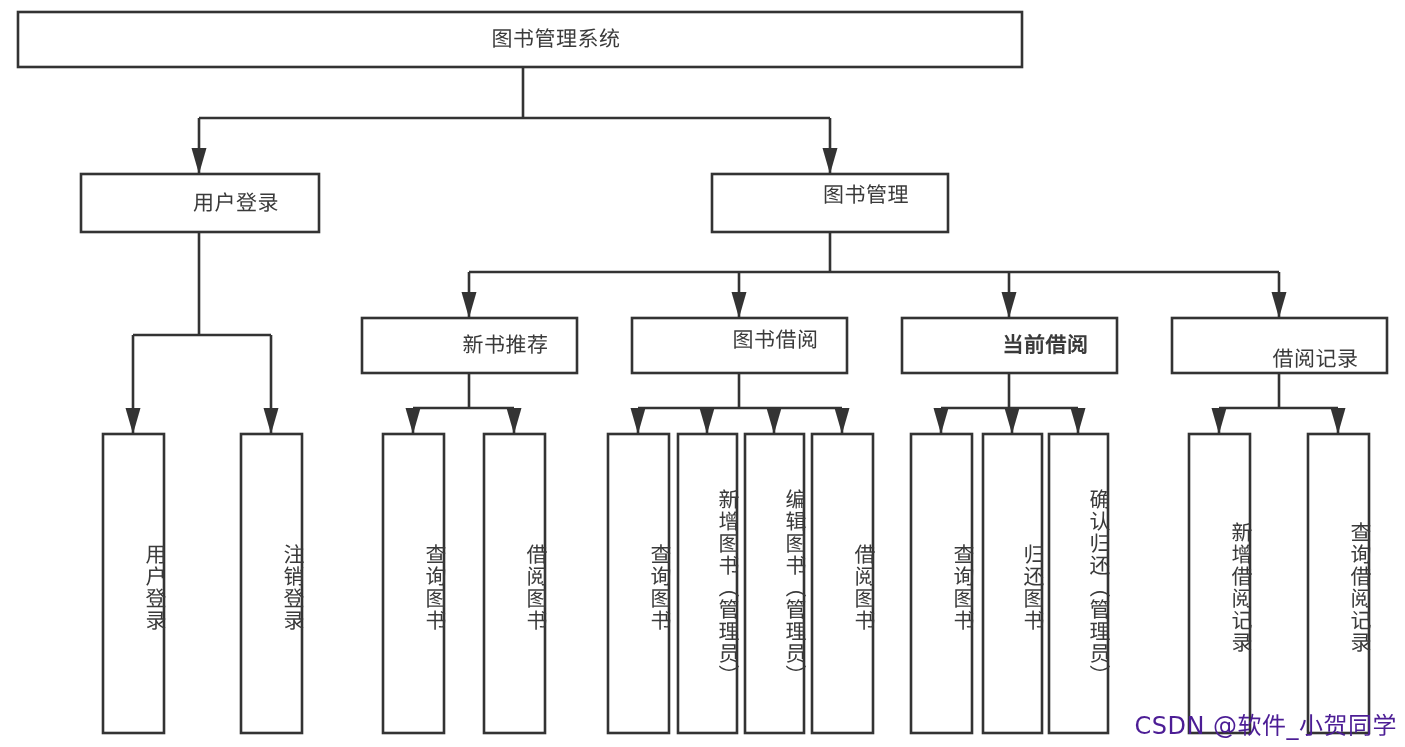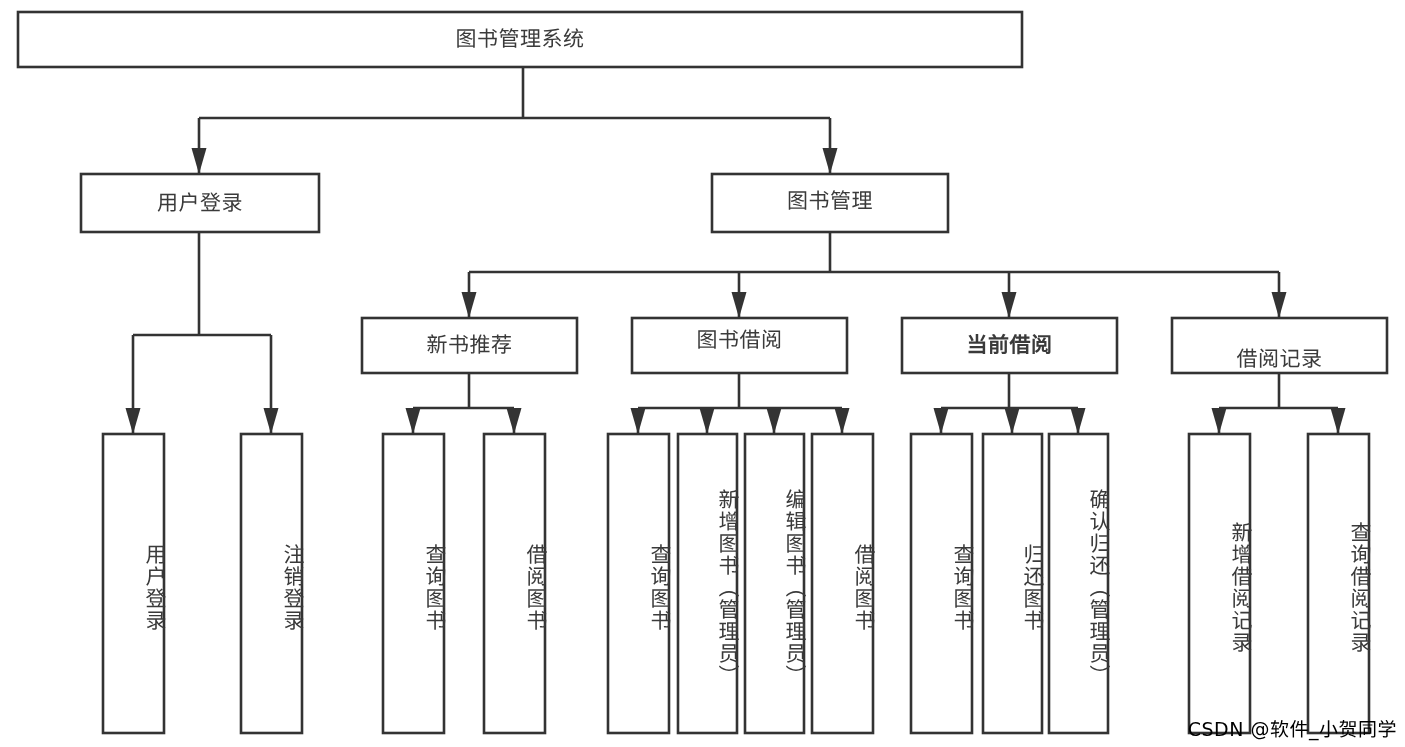--- a/index.html
+++ b/index.html
@@ -45,40 +45,41 @@
     display: flex;
     align-items: center;
     justify-content: center;
     text-align: center;
     color: #3a3a3a;
     font-size: 21px;
     line-height: 1.15;
     letter-spacing: 0.5px;
     white-space: nowrap;
     pointer-events: none;
+    margin-left: 36px;
   }
   .node-label-v {
     position: absolute;
     display: flex;
     align-items: flex-start;
     justify-content: center;
     color: #3a3a3a;
     font-size: 21px;
     letter-spacing: 1px;
     writing-mode: vertical-rl;
     text-orientation: upright;
     line-height: 1.0;
     pointer-events: none;
   }
   .watermark {
     position: absolute;
     right: 8px;
     bottom: 6px;
-    color: #000000;
-    font-size: 19px;
+    color: #4c1d95;
+    font-size: 24px;
     letter-spacing: 0.5px;
     white-space: nowrap;
     pointer-events: none;
     font-family: "DejaVu Sans", "Liberation Sans", sans-serif;
   }
 </style>
 </head>
 <body>
 
 <div id="canvas">
@@ -158,21 +159,21 @@
         <rect x="983" y="434" width="59" height="299" class="node-box"></rect>
         <rect x="1049" y="434" width="59" height="299" class="node-box"></rect>
         <rect x="1189" y="434" width="61" height="299" class="node-box"></rect>
         <rect x="1308" y="434" width="61" height="299" class="node-box"></rect>
       </g>
   </svg>
 
   <div id="labels-layer">
       <div class="node-label-h" style="left: 18px; top: 12px; width: 1004px; height: 55px;">图书管理系统</div>
       <div class="node-label-h" style="left: 81px; top: 174px; width: 238px; height: 58px;">用户登录</div>
-      <div class="node-label-h" style="left: 712px; top: 172px; width: 236px; height: 58px;">图书管理</div>
+      <div class="node-label-h" style="left: 712px; top: 166px; width: 236px; height: 58px;">图书管理</div>
       <div class="node-label-h" style="left: 362px; top: 318px; width: 215px; height: 55px;">新书推荐</div>
       <div class="node-label-h" style="left: 632px; top: 318px; width: 215px; height: 44px;">图书借阅</div>
       <div class="node-label-h" style="left: 902px; top: 318px; width: 215px; height: 55px; font-weight: bold;">当前借阅</div>
       <div class="node-label-h" style="left: 1172px; top: 332px; width: 215px; height: 55px;">借阅记录</div>
       <div class="node-label-v" style="left: 103px; top: 448px; width: 61px; height: 279px;">用户登录</div>
       <div class="node-label-v" style="left: 241px; top: 448px; width: 61px; height: 279px;">注销登录</div>
       <div class="node-label-v" style="left: 383px; top: 448px; width: 61px; height: 279px;">查询图书</div>
       <div class="node-label-v" style="left: 484px; top: 448px; width: 61px; height: 279px;">借阅图书</div>
       <div class="node-label-v" style="left: 608px; top: 448px; width: 61px; height: 279px;">查询图书</div>
       <div class="node-label-v" style="left: 678px; top: 448px; width: 59px; height: 279px;">新增图书（管理员）</div>

